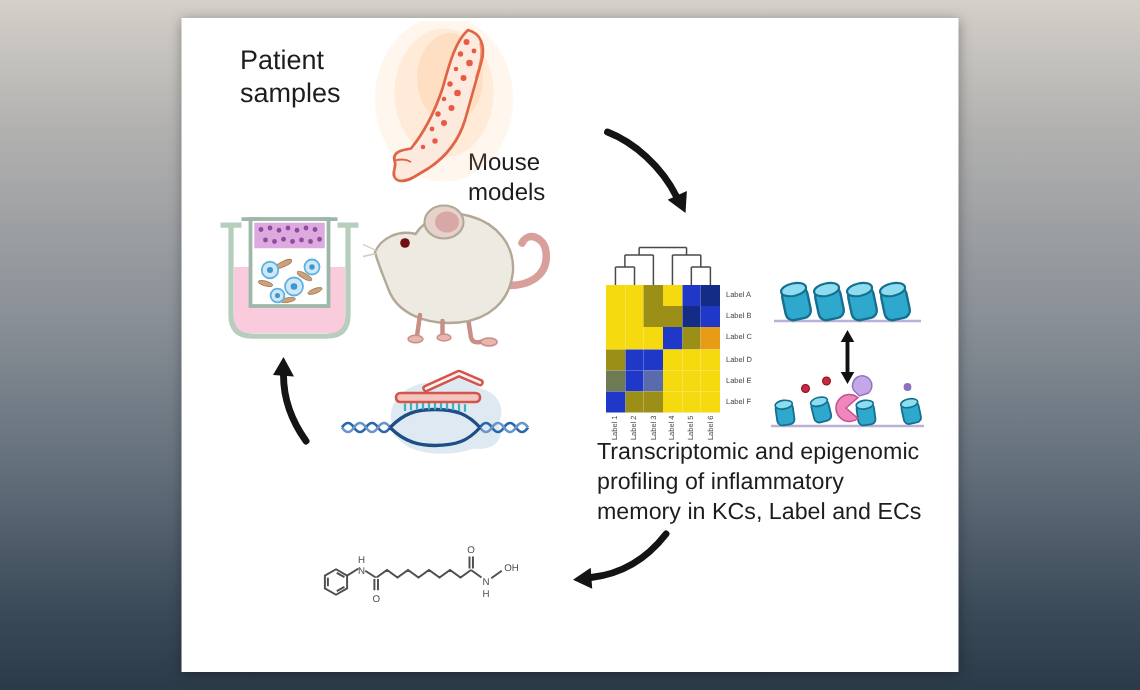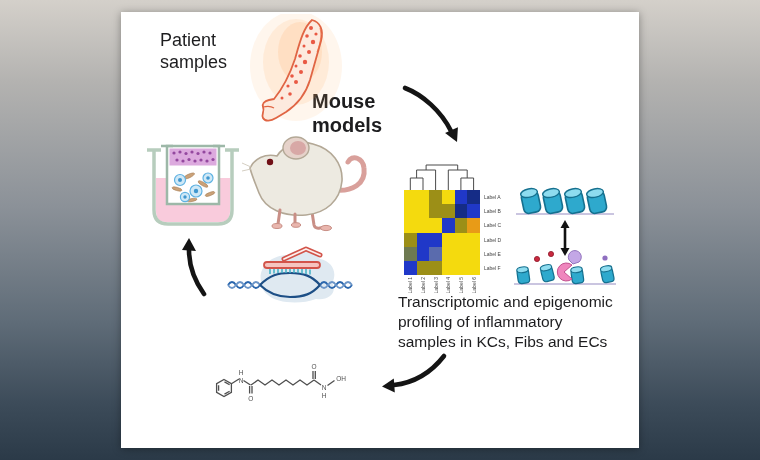--- a/index.html
+++ b/index.html
@@ -4,21 +4,21 @@
 <style>
   html,body{margin:0;padding:0;width:760px;height:460px;overflow:hidden;
     font-family:"Liberation Sans",sans-serif;}
   body{background:linear-gradient(180deg,#d4d0ca 0%,#b3b2b0 18%,#8b9198 45%,#5f6c78 70%,#3c4b59 88%,#2b3a48 100%);}
   .stage{position:relative;width:760px;height:460px;}
   .card{position:absolute;left:121px;top:12px;width:518px;height:436px;background:#ffffff;
     box-shadow:0 1px 8px rgba(0,0,0,.35);}
   .caption{position:absolute;white-space:pre-line;text-align:left;color:#1d1d1f;line-height:1.22;}
   .cap-patient{left:160px;top:30px;width:140px;font-size:18px;}
   .cap-cultures{left:123px;top:93px;width:140px;font-size:18px;}
-  .cap-mouse{left:312px;top:89px;width:92px;font-size:20px;font-weight:bold;}
+  .cap-mouse{left:312px;top:99px;width:92px;font-size:16px;}
   .cap-profiling{left:398px;top:292px;width:258px;font-size:15.5px;line-height:1.28;}
   .cap-crispr{left:213px;top:311px;width:155px;font-size:17.5px;}
   .cap-therapeutic{left:173px;top:396px;width:202px;font-size:17.5px;}
   .art{position:absolute;}
   svg text{font-family:"Liberation Sans",sans-serif;}
   
   .heatmap{position:absolute;left:404px;top:162px;width:110px;height:136px;}
   .hm-dendro{position:absolute;left:0;top:0;}
   .hm-grid{position:absolute;left:0;top:28px;width:76px;height:85px;display:grid;
     grid-template-columns:repeat(6,1fr);grid-template-rows:repeat(6,1fr);}
@@ -33,21 +33,21 @@
 
 <div class="stage">
   <div class="card"></div>
 
   <div class="caption cap-patient">Patient
 samples</div>
   <div class="caption cap-mouse">Mouse
 models</div>
   <div class="caption cap-profiling">Transcriptomic and epigenomic
 profiling of inflammatory
-samples in KCs, Fibs and ECs</div>
+memory in KCs, Label and ECs</div>
 
   <svg class="art" style="left:250px;top:14px;" width="98" height="118" viewBox="0 0 98 118">
     <ellipse cx="46" cy="52" rx="46" ry="55" fill="#ffb36b" opacity="0.12"></ellipse>
     <ellipse cx="46" cy="48" rx="33" ry="43" fill="#ffa85c" opacity="0.14"></ellipse>
     <ellipse cx="50" cy="38" rx="22" ry="30" fill="#ff9a4a" opacity="0.14"></ellipse>
     <path d="M62 6 C 70 8 74 16 71 27 L 60 66 C 56 79 48 90 36 98 L 26 104 C 21 107 15 108 13 104
              C 11 100 15 97 13 93 C 12 90 14 87 19 86 L 24 85 C 33 74 40 60 45 45 C 49 31 53 14 62 6 Z" fill="#fdeade" stroke="#e06544" stroke-width="1.8" stroke-linejoin="round"></path>
     <path d="M13 93 C 17 92 21 92 24 94" stroke="#e06544" stroke-width="1.2" fill="none"></path>
     <path d="M70 14 C 72 22 70 30 67 38" stroke="#ef6a3c" stroke-width="1" opacity="0.7" fill="none"></path>
     <g fill="#e6402a" opacity="0.85">

